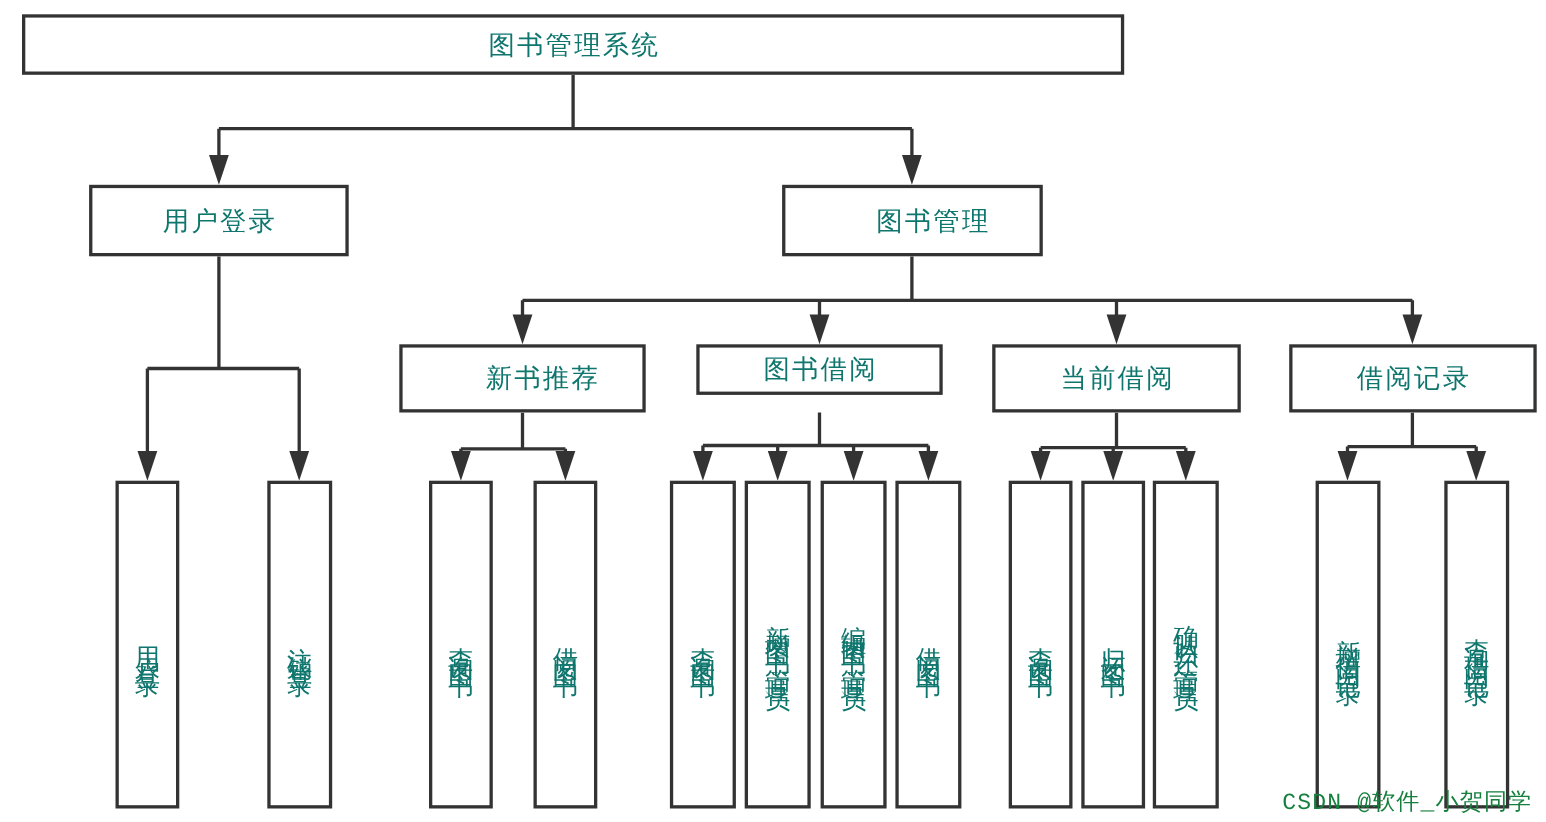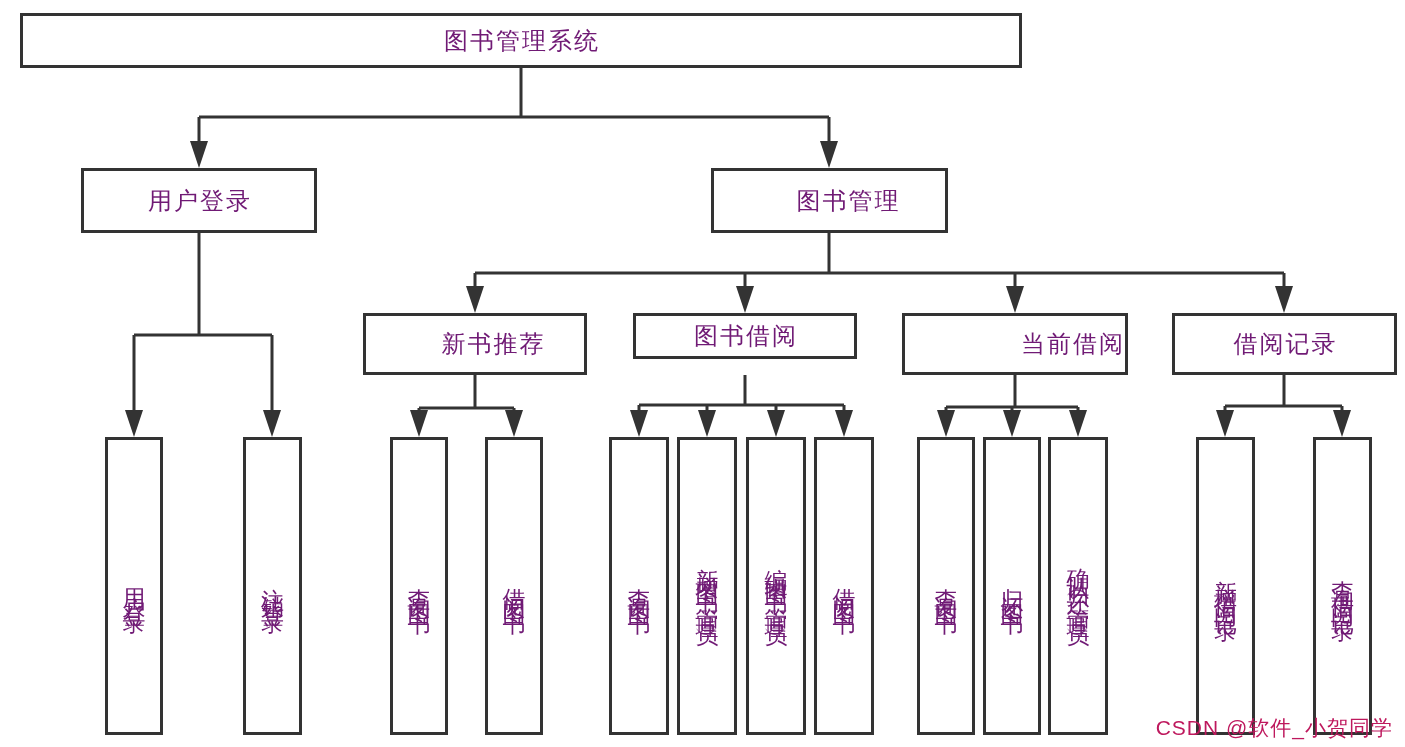--- a/index.html
+++ b/index.html
@@ -17,39 +17,40 @@
     width: 1405px; height: 747px;
   }
   .node {
     position: absolute;
     box-sizing: border-box;
     border: 3px solid #333333;
     background: #ffffff;
     display: flex;
     align-items: center;
     justify-content: center;
-    color: #701a75;
+    color: #0f766e;
   }
   .node.h { font-size: 24px; letter-spacing: 2px; text-indent: 2px; white-space: nowrap; }
   .node.v { font-size: 23px; }
   .node.v .lbl {
     writing-mode: vertical-rl;
     text-orientation: mixed;
     letter-spacing: 8px;
     line-height: 1;
   }
   .watermark {
     position: absolute;
     top: 714px;
     right: 12px;
     font-size: 21px;
     letter-spacing: 1px;
-    color: #be185d;
+    color: #15803d;
     z-index: 5;
     white-space: nowrap;
+    font-family: Liberation Mono, monospace;
   }
 </style>
 </head>
 <body>
 
 <div class="stage">
 
   <svg class="connectors" width="1405" height="747" viewBox="0 0 1405 747" xmlns="http://www.w3.org/2000/svg">
     <g stroke="#333333" stroke-width="3" fill="none">
 
@@ -100,21 +101,21 @@
   <div class="node h" style="left:711px; top:168px; width:237px; height:65px;padding-left:36px;">
     <span class="lbl">图书管理</span>
   </div>
 
   <div class="node h" style="left:363px; top:313px; width:224px; height:62px;padding-left:35px;">
     <span class="lbl">新书推荐</span>
   </div>
   <div class="node h" style="left:633px; top:313px; width:224px; height:46px;">
     <span class="lbl">图书借阅</span>
   </div>
-  <div class="node h" style="left:902px; top:313px; width:226px; height:62px;justify-content:flex-end;">
+  <div class="node h" style="left:902px; top:313px; width:226px; height:62px;">
     <span class="lbl">当前借阅</span>
   </div>
   <div class="node h" style="left:1172px; top:313px; width:225px; height:62px;">
     <span class="lbl">借阅记录</span>
   </div>
 
   <div class="node v" style="left:105px; top:437px; width:58px; height:298px;">
     <span class="lbl">用户登录</span>
   </div>
   <div class="node v" style="left:243px; top:437px; width:59px; height:298px;">

